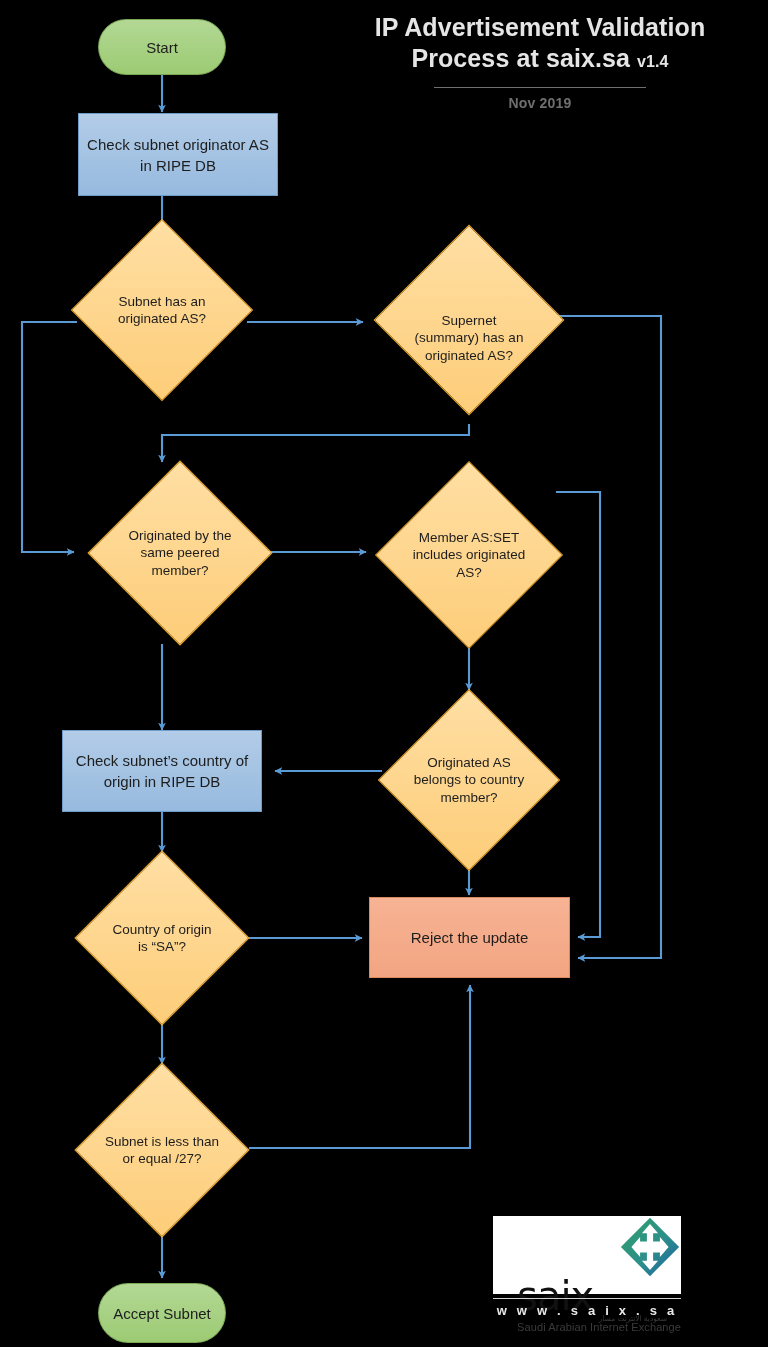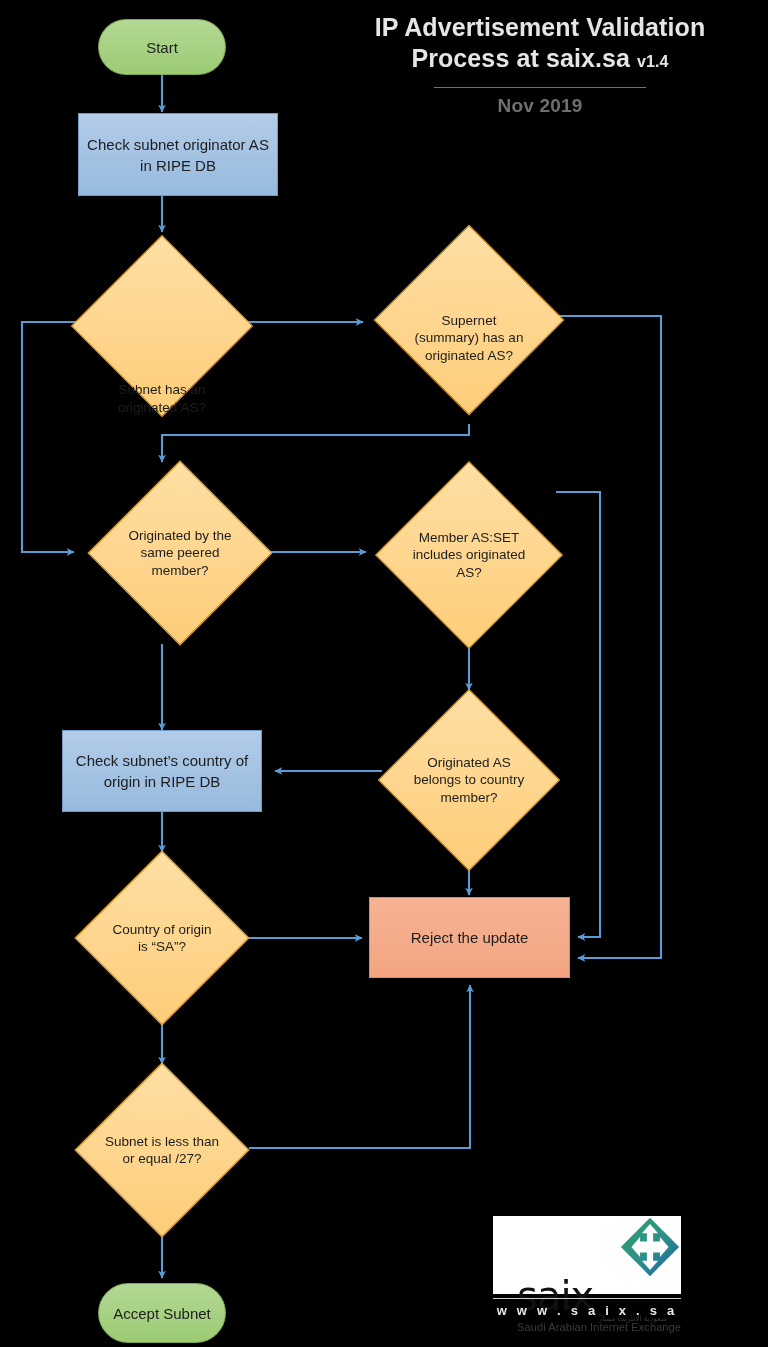--- a/index.html
+++ b/index.html
@@ -14,21 +14,21 @@
   .title-line{
     color:#e5e5e5;font-size:25px;line-height:31px;font-weight:700;
     letter-spacing:.1px;white-space:nowrap;
   }
   .title-line .ver{font-size:16px;}
   .title-rule{
     width:212px;height:0;border-top:1.6px solid #6f6f6f;
     margin:10px auto 0 auto;
   }
   .title-date{
-    color:#6f6f6f;font-size:19px;font-weight:700;letter-spacing:.2px;
+    color:#6f6f6f;font-size:14px;font-weight:700;letter-spacing:.2px;
     margin-top:7px;text-align:center;
   }
 
   
   svg#wires{position:absolute;left:0;top:0;width:768px;height:1347px;}
 
   
   .node{position:absolute;box-sizing:border-box;display:flex;align-items:center;
         justify-content:center;text-align:center;color:#1d1d1d;}
   .node .txt{display:block;padding:0 4px;}
@@ -136,21 +136,21 @@
   </svg>
 
   <div class="node terminator" style="left:98px;top:19px;width:128px;height:56px;">
     <span class="txt">Start</span>
   </div>
 
   <div class="node process" style="left:62px;top:113px;width:200px;height:83px;margin-left:16px;">
     <span class="txt">Check subnet originator AS in RIPE DB</span>
   </div>
 
-  <div class="node decision" style="left:62px;top:236px;width:200px;height:180px;align-items:flex-end;">
+  <div class="node decision" style="left:62px;top:220px;width:200px;height:180px;">
     <span class="dshape" style="width:127px;height:127px;"></span>
     <span class="txt" style="width:112px;">Subnet has an originated AS?</span>
   </div>
 
   <div class="node decision" style="left:369px;top:226px;width:200px;height:188px;">
     <span class="dshape" style="width:133px;height:133px;"></span>
     <span class="txt" style="width:116px;margin-top:36px;">Supernet (summary) has an originated AS?</span>
   </div>
 
   <div class="node decision" style="left:80px;top:462px;width:200px;height:182px;">

